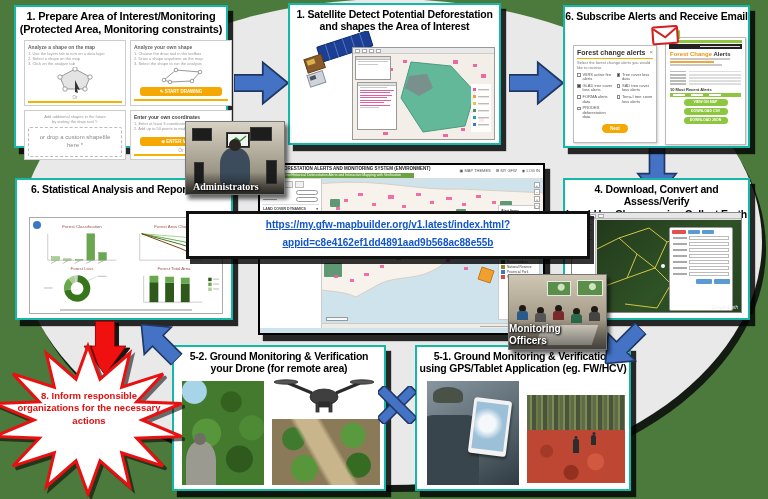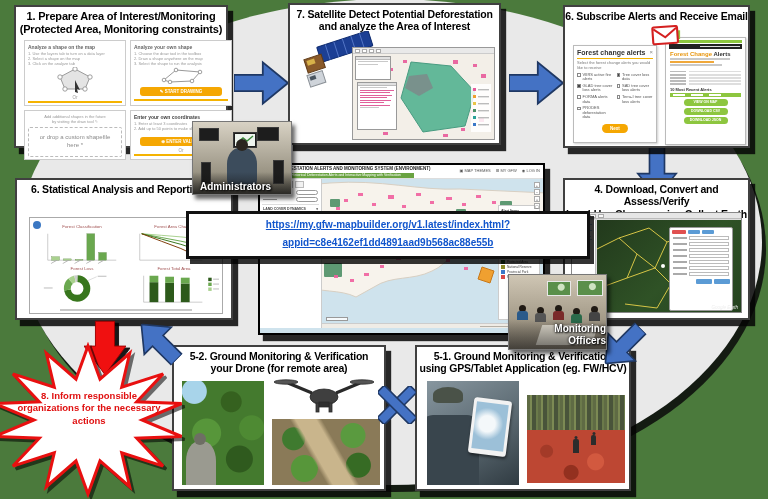--- a/index.html
+++ b/index.html
@@ -1,21 +1,21 @@
 <!DOCTYPE html>
 <html><head>
 <meta charset="utf-8">
 <style>
   * { margin:0; padding:0; box-sizing:border-box; }
   body { font-family:"Liberation Sans", sans-serif; background:#333; }
   .canvas { position:relative; width:768px; height:499px; overflow:hidden; background:#4b7a3c; }
   .bg-svg { position:absolute; left:0; top:0; }
 
   
-  .card { position:absolute; background:#fff; border:2px solid #404040;
+  .card { position:absolute; background:#fff; border:2px solid #14b8a6;
           box-shadow:5px 6px 1px rgba(5,5,5,.85); z-index:3; }
   .card-title { font-weight:bold; text-align:center; color:#000; line-height:1.18;
                 font-size:11px; padding-top:3px; letter-spacing:-0.2px; }
   .card-title.small { font-size:10.5px; }
 
   
   .arrow { position:absolute; z-index:2; }
   .arrow svg { display:block; width:100%; height:100%; }
   .x-mark { position:absolute; z-index:4; }
 
@@ -325,22 +325,22 @@
         <div class="s1-step">1. Enter at least 3 coordinates</div>
         <div class="s1-step">2. Add up to 50 points to make shapes</div>
         <div class="s1-btn" style="margin-top:6px;">⊕ ENTER VALUES</div>
         <div class="or-divider">Or</div>
       </div>
     </div>
   </div>
 
   <div class="card" style="left:288px;top:3px;width:213px;height:142px;">
     <div class="card-title small">
-      <div>7. Satellite Detect Potential Deforestation</div>
-      <div>and analyze the Area of Interest</div>
+      <div>1. Satellite Detect Potential Deforestation</div>
+      <div>and shapes the Area of Interest</div>
     </div>
     <svg style="position:absolute;left:4px;top:26px;" width="90" height="62" viewBox="0 0 90 62">
       <g transform="rotate(-18 45 30)">
         <rect x="28" y="10" width="54" height="16" rx="1" fill="#1c3f94" stroke="#0d2a6e" stroke-width="1"></rect>
         <g stroke="#5a7ccc" stroke-width="0.8">
           <line x1="37" y1="10" x2="37" y2="26"></line>
             <line x1="46" y1="10" x2="46" y2="26"></line>
           <line x1="55" y1="10" x2="55" y2="26"></line>
             <line x1="64" y1="10" x2="64" y2="26"></line>
             <line x1="73" y1="10" x2="73" y2="26"></line>
@@ -871,21 +871,21 @@
           <i>⌂</i>
           <i>▢</i>
       </div>
       <div class="scalebar"></div>
       <div class="map-attrib">
           <i></i>
         </div>
     </div>
   </div>
 
-  <div class="actor-photo p-admin" style="left:192px;top:121px;width:100px;height:74px;">
+  <div class="actor-photo p-admin" style="left:185px;top:121px;width:100px;height:74px;font-family:Liberation Serif, serif;">
     <div class="mon" style="left:6px;top:6px;width:20px;height:13px;"></div>
     <div class="mon" style="left:64px;top:5px;width:22px;height:14px;"></div>
     <div class="mon" style="left:40px;top:10px;width:24px;height:16px;"></div>
     <div class="scrn" style="left:42px;top:12px;width:20px;height:12px;background:#eef4ee;"></div>
     <svg style="position:absolute;left:42px;top:12px;" width="20" height="12" viewBox="0 0 20 12">
         <polyline points="2,9 8,4 12,7 18,2" fill="none" stroke="#3c8a3c" stroke-width="1.4"></polyline>
       </svg>
     <div class="mon" style="left:8px;top:40px;width:10px;height:22px;"></div>
     <div class="mon" style="left:80px;top:38px;width:11px;height:24px;"></div>
     <div class="guy"></div>
@@ -901,21 +901,21 @@
     <div class="head" style="left:28px;top:32px;"></div>
       <div class="torso" style="left:26px;top:38px;background:#555;"></div>
     <div class="head" style="left:46px;top:30px;"></div>
       <div class="torso" style="left:44px;top:36px;background:#7a2a2a;"></div>
     <div class="head" style="left:64px;top:33px;"></div>
       <div class="torso" style="left:62px;top:39px;background:#2a6a4a;"></div>
     <div class="head" style="left:82px;top:31px;"></div>
       <div class="torso" style="left:80px;top:37px;background:#444;"></div>
     <div style="position:absolute;left:30px;bottom:4px;width:56px;height:20px;background:#ded9cc;transform:skewX(-18deg);"></div>
     <div style="position:absolute;left:0;bottom:0;right:0;height:30px;background:linear-gradient(transparent,rgba(20,20,20,.55));"></div>
-    <div class="photo-label" style="left:0;right:0;bottom:3px;text-align:right;line-height:1.15;">
+    <div class="photo-label" style="left:0;right:0;bottom:3px;text-align:left;line-height:1.15;">
       <div>Monitoring</div>
       <div>Officers</div>
     </div>
   </div>
 
   <div class="banner">
     <a href="#">https://my.gfw-mapbuilder.org/v1.latest/index.html?appid=c8e4162ef1dd4891aad9b568ac88e55b</a>
   </div>
 
   <div class="star-wrap">

